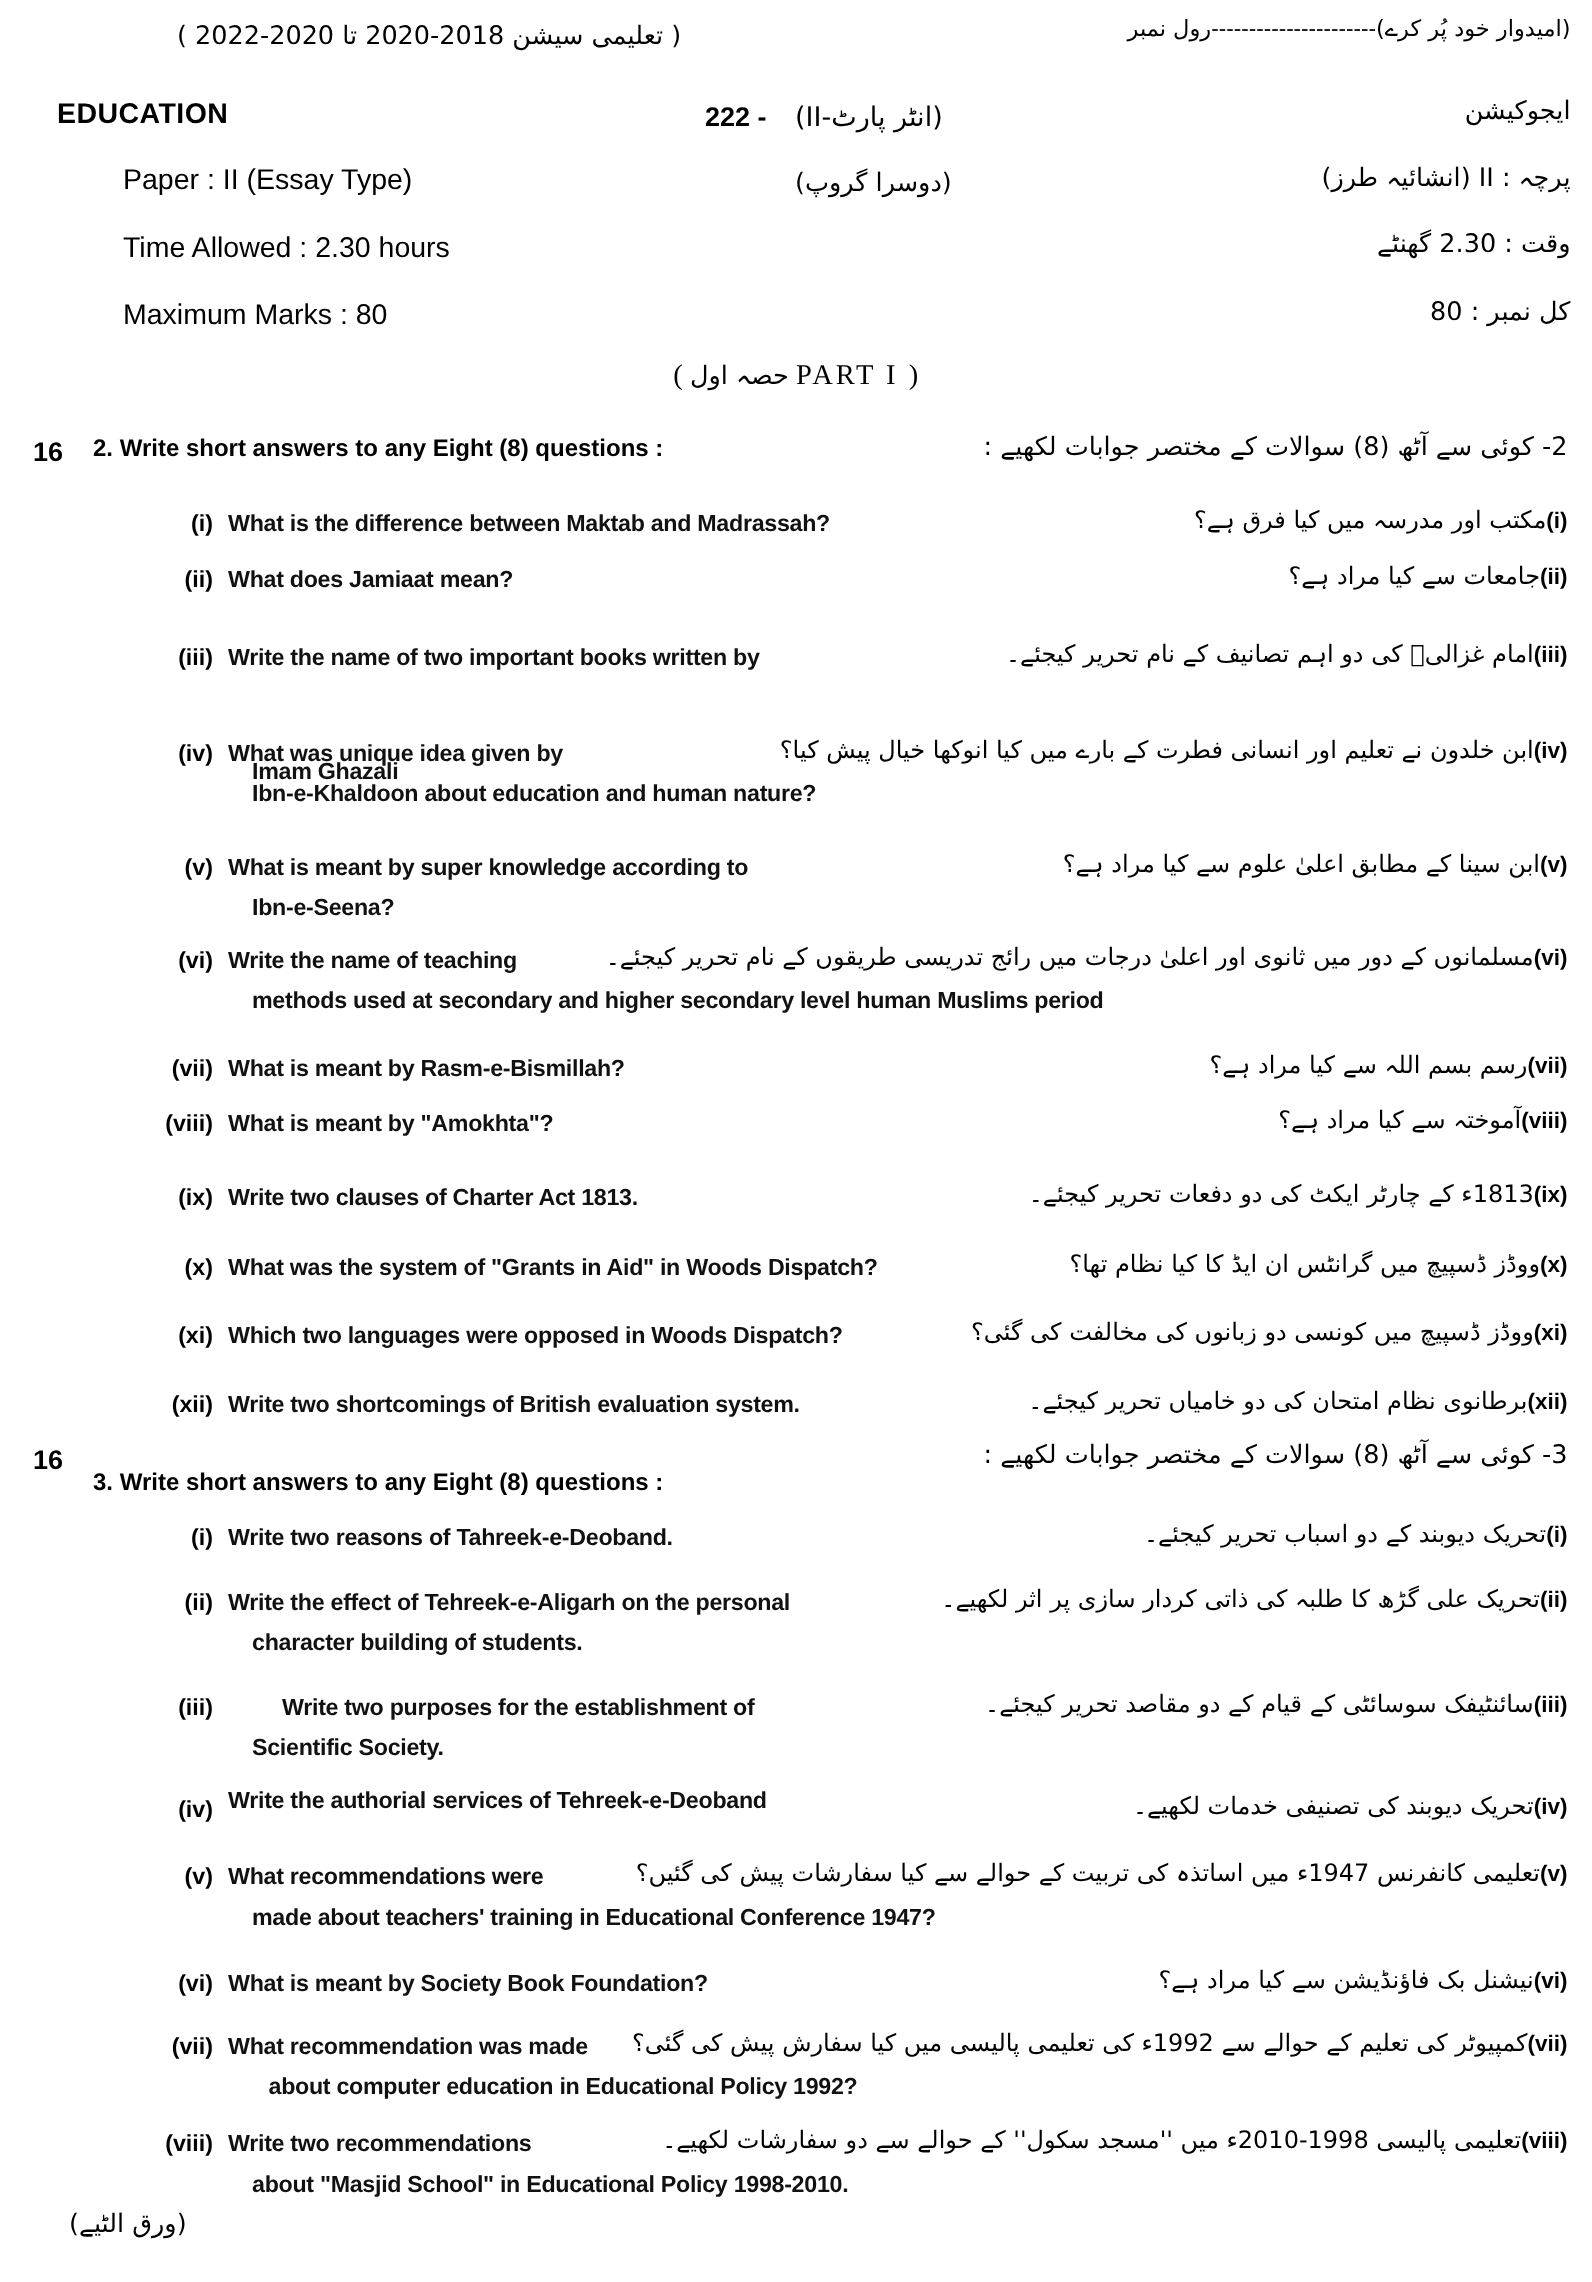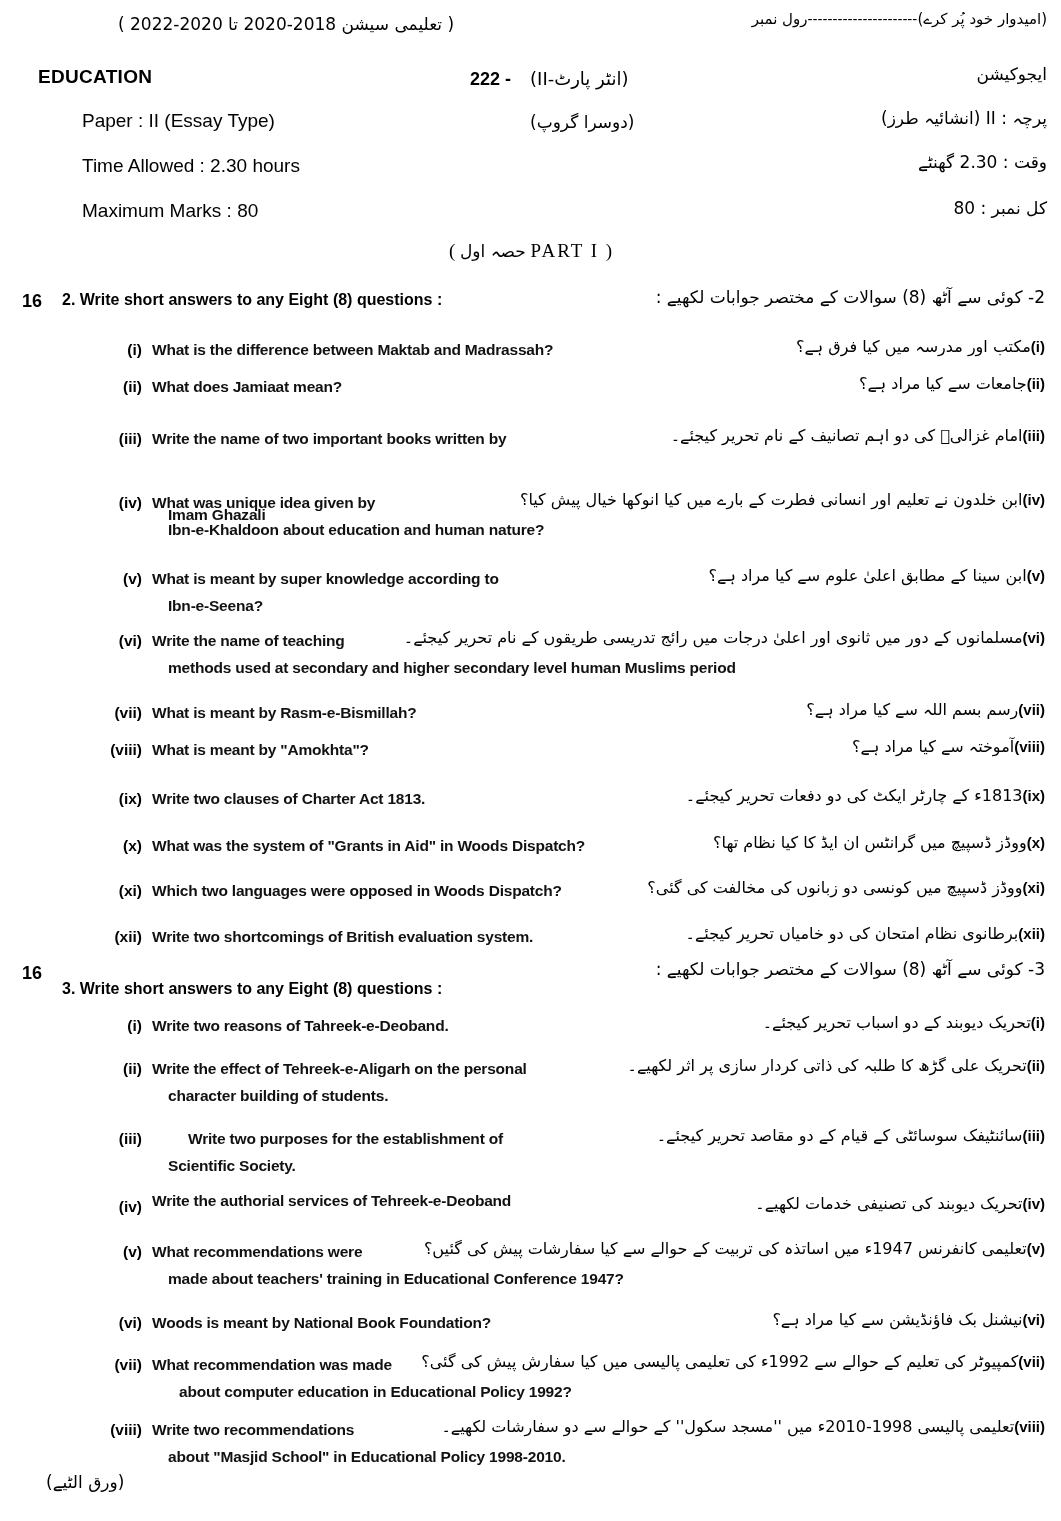--- a/index.html
+++ b/index.html
@@ -227,21 +227,21 @@
       <div class="abs item-en" style="top: 1157px; left: 168px;">Scientific Society.</div>
       <div class="abs item-ur ur" style="top: 1126px;"><span style="display: inline-block; font-weight: bold; font-family: &quot;Liberation Sans&quot;, sans-serif; font-size: 15px;">(iii)   </span><span>سائنٹیفک سوسائٹی کے قیام کے دو مقاصد تحریر کیجئے۔</span></div>
       <div class="rn" style="top: 1198px; left: 76px;">(iv)</div>
       <div class="abs item-en" style="top: 1148px; left: 152px; margin-top: 44px;">Write the authorial services of Tehreek-e-Deoband</div>
       <div class="abs item-ur ur" style="top: 1194px;"><span style="display: inline-block; font-weight: bold; font-family: &quot;Liberation Sans&quot;, sans-serif; font-size: 15px;">(iv)   </span><span>تحریک دیوبند کی تصنیفی خدمات لکھیے۔</span></div>
       <div class="rn" style="top: 1243px; left: 76px;">(v)</div>
       <div class="abs item-en" style="top: 1243px; left: 152px;">What recommendations were</div>
       <div class="abs item-en" style="top: 1270px; left: 168px;">made about teachers' training in Educational Conference 1947?</div>
       <div class="abs item-ur ur" style="top: 1239px;"><span style="display: inline-block; font-weight: bold; font-family: &quot;Liberation Sans&quot;, sans-serif; font-size: 15px;">(v)   </span><span>تعلیمی کانفرنس 1947ء میں اساتذہ کی تربیت کے حوالے سے کیا سفارشات پیش کی گئیں؟</span></div>
       <div class="rn" style="top: 1314px; left: 76px;">(vi)</div>
-      <div class="abs item-en" style="top: 1314px; left: 152px;">Woods is meant by National Book Foundation?</div>
+      <div class="abs item-en" style="top: 1314px; left: 152px;">What is meant by Society Book Foundation?</div>
       <div class="abs item-ur ur" style="top: 1310px;"><span style="display: inline-block; font-weight: bold; font-family: &quot;Liberation Sans&quot;, sans-serif; font-size: 15px;">(vi)   </span><span>نیشنل بک فاؤنڈیشن سے کیا مراد ہے؟</span></div>
       <div class="rn" style="top: 1356px; left: 76px;">(vii)</div>
       <div class="abs item-en" style="top: 1356px; left: 152px;">What recommendation was made</div>
       <div class="abs item-en" style="top: 1383px; left: 168px; margin-left: 11px;">about computer education in Educational  Policy 1992?</div>
       <div class="abs item-ur ur" style="top: 1352px;"><span style="display: inline-block; font-weight: bold; font-family: &quot;Liberation Sans&quot;, sans-serif; font-size: 15px;">(vii)   </span><span>کمپیوٹر کی تعلیم کے حوالے سے 1992ء کی تعلیمی پالیسی میں کیا سفارش پیش کی گئی؟</span></div>
       <div class="rn" style="top: 1421px; left: 76px;">(viii)</div>
       <div class="abs item-en" style="top: 1421px; left: 152px;">Write two recommendations</div>
       <div class="abs item-en" style="top: 1448px; left: 168px;">about "Masjid School" in Educational Policy 1998-2010.</div>
       <div class="abs item-ur ur" style="top: 1417px;"><span style="display: inline-block; font-weight: bold; font-family: &quot;Liberation Sans&quot;, sans-serif; font-size: 15px;">(viii)   </span><span>تعلیمی پالیسی 1998-2010ء میں ''مسجد سکول'' کے حوالے سے دو سفارشات لکھیے۔</span></div>
     </div>

